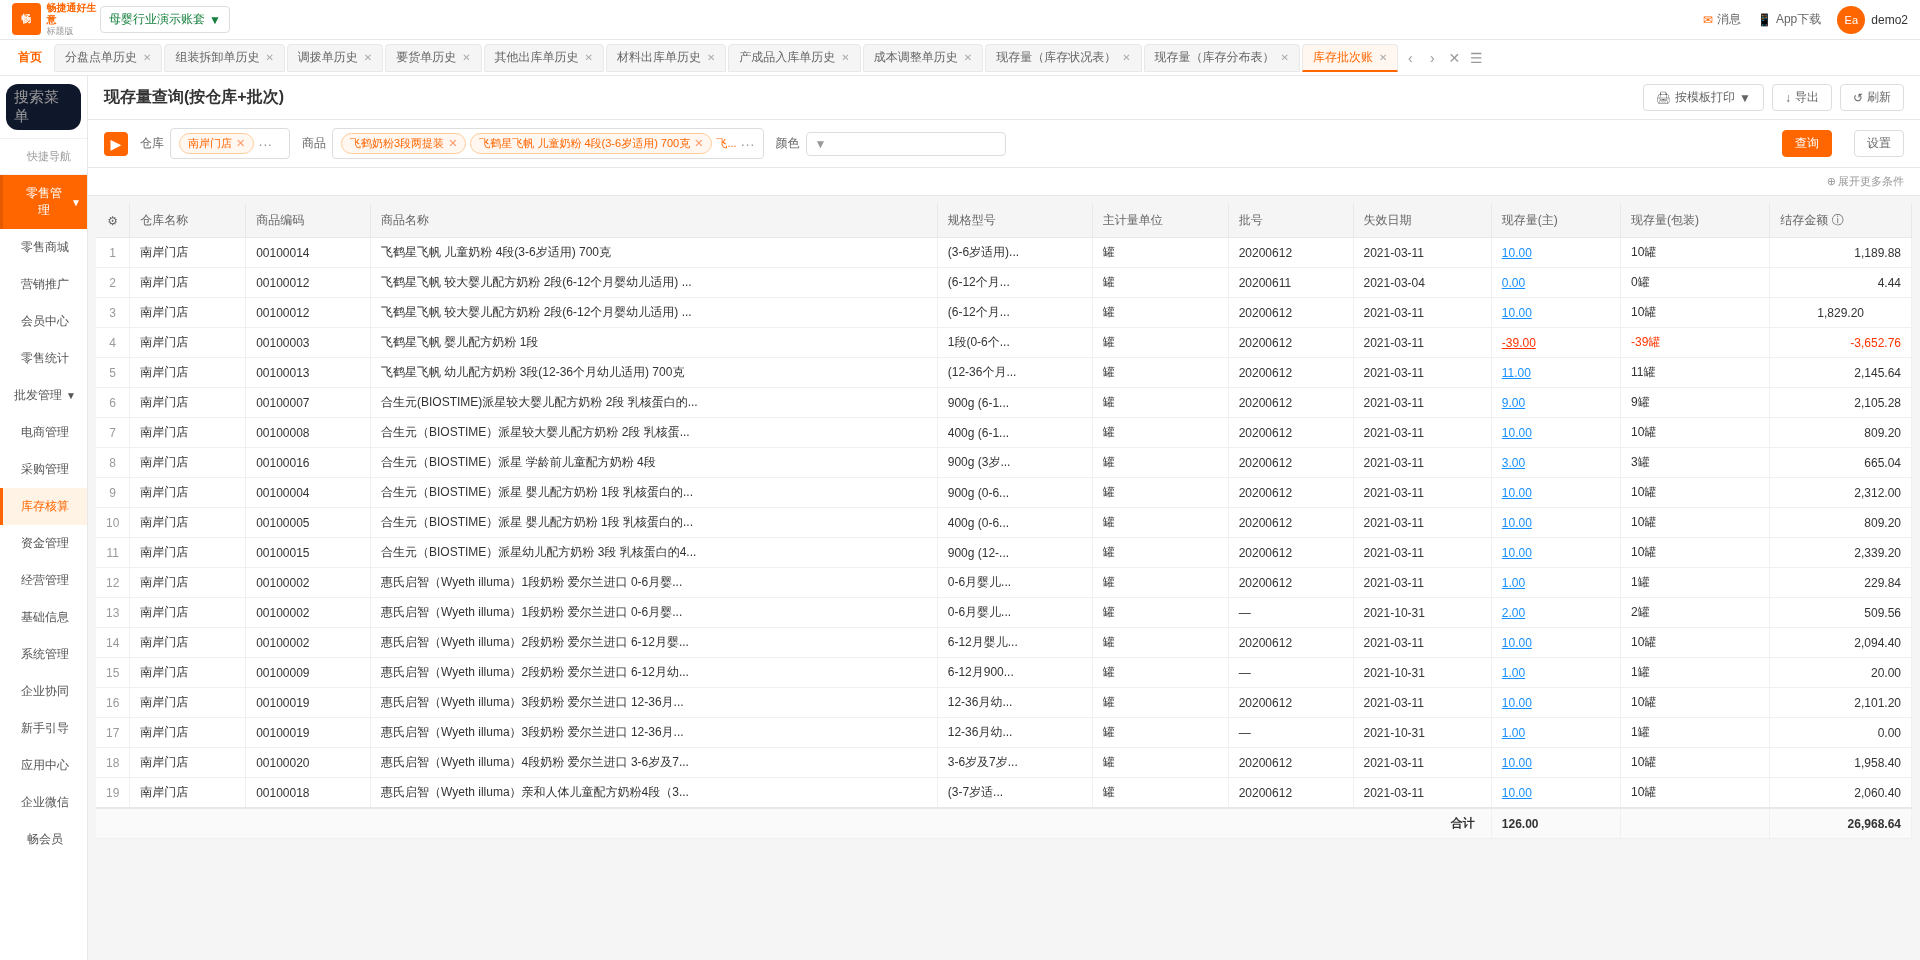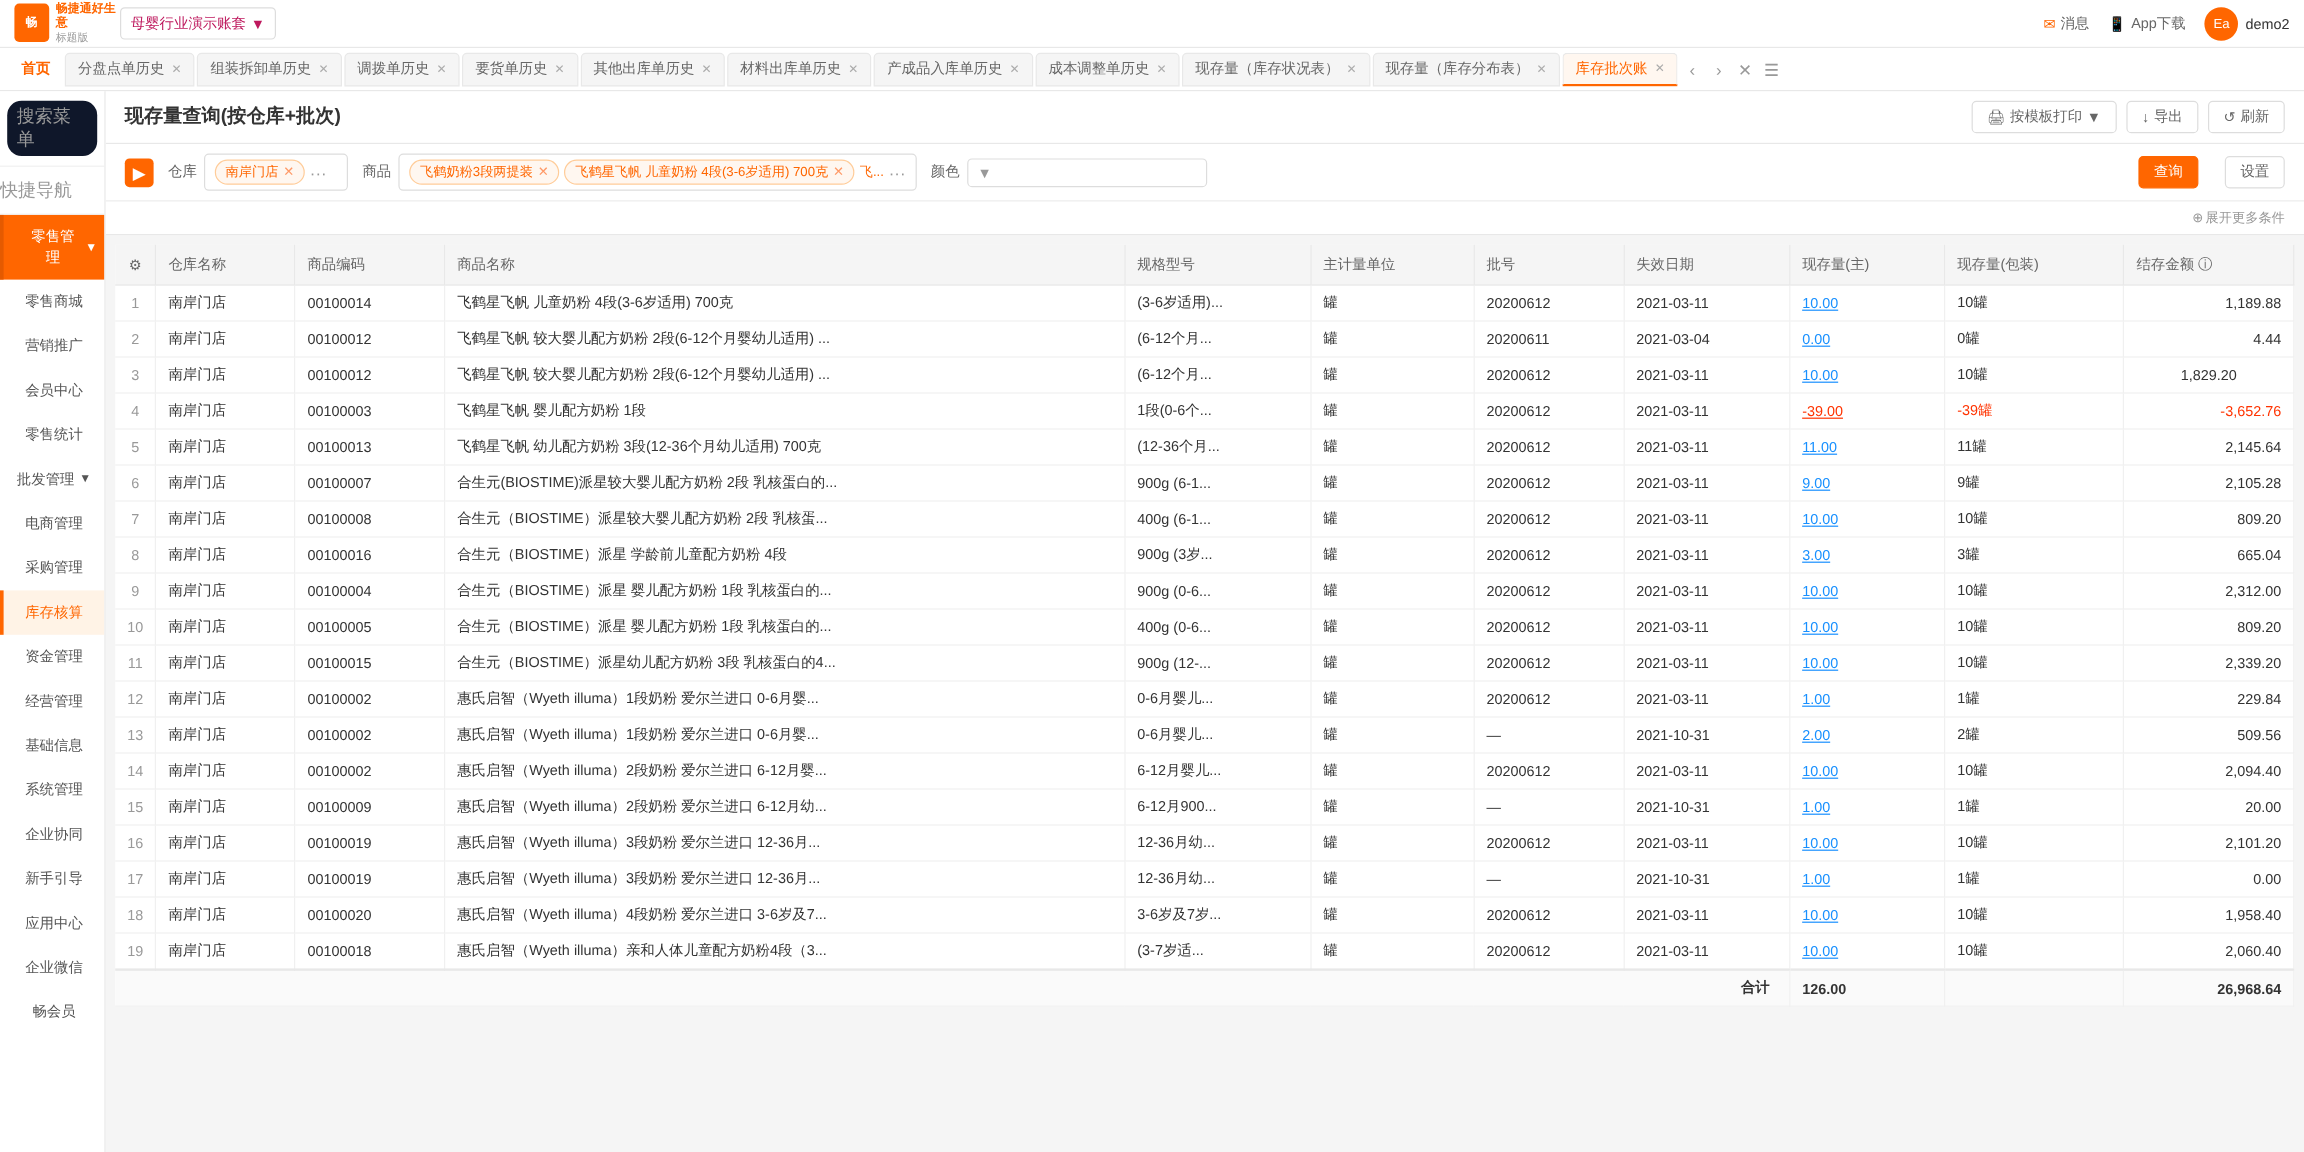--- a/index.html
+++ b/index.html
@@ -2,21 +2,21 @@
 <html><head>
   <meta charset="utf-8">
   <style>
     * { margin: 0; padding: 0; box-sizing: border-box; }
     body { font-family: 'Microsoft YaHei', Arial, sans-serif; font-size: 12px; background: #f5f5f5; color: #333; width: 1920px; height: 960px; overflow: hidden; }
 
     
     .topbar { height: 40px; background: #fff; display: flex; align-items: center; padding: 0 12px; border-bottom: 1px solid #e8e8e8; }
     .logo-area { display: flex; align-items: center; gap: 6px; width: 88px; }
     .logo-icon { width: 32px; height: 32px; background: #ff6600; border-radius: 4px; display: flex; align-items: center; justify-content: center; color: white; font-size: 10px; font-weight: bold; }
-    .dropdown-selector { display: flex; align-items: center; gap: 4px; padding: 4px 8px; border: 1px solid #ddd; border-radius: 4px; cursor: pointer; font-size: 12px; color: #be185d; }
+    .dropdown-selector { display: flex; align-items: center; gap: 4px; padding: 4px 8px; border: 1px solid #ddd; border-radius: 4px; cursor: pointer; font-size: 12px; color: #15803d; }
     .topbar-right { margin-left: auto; display: flex; align-items: center; gap: 16px; }
     .topbar-btn { display: flex; align-items: center; gap: 4px; color: #666; font-size: 12px; cursor: pointer; }
     .avatar { width: 28px; height: 28px; border-radius: 50%; background: #ff6600; color: white; display: flex; align-items: center; justify-content: center; font-size: 11px; }
     .user-name { font-size: 12px; color: #333; }
 
     
     .tabbar { height: 36px; background: #fff; display: flex; align-items: center; padding: 0 8px; border-bottom: 1px solid #e8e8e8; overflow: hidden; gap: 2px; }
     .tab-item { height: 28px; padding: 0 10px; display: flex; align-items: center; gap: 4px; border-radius: 4px 4px 0 0; font-size: 12px; cursor: pointer; white-space: nowrap; border: 1px solid #e8e8e8; background: #f5f5f5; color: #666; }
     .tab-item.active { background: #fff7f0; border-bottom: 2px solid #ff6600; color: #ff6600; }
     .tab-item.home { background: transparent; border: none; color: #ff6600; font-weight: bold; }
@@ -24,21 +24,21 @@
     .tab-nav-btn { width: 20px; height: 28px; display: flex; align-items: center; justify-content: center; cursor: pointer; color: #999; font-size: 14px; }
 
     
     .main-layout { display: flex; height: calc(960px - 40px - 36px); }
 
     
     .sidebar { width: 88px; background: #fff; border-right: 1px solid #e8e8e8; display: flex; flex-direction: column; }
     .sidebar-search { padding: 8px 6px; border-bottom: 1px solid #f0f0f0; }
     .sidebar-search-box { background: #0f172a; border-radius: 12px; padding: 4px 8px; font-size: 15px; color: #999; text-align: left; cursor: pointer; }
     .sidebar-nav { padding: 6px 0; border-bottom: 1px solid #f0f0f0; }
-    .sidebar-nav-label { text-align: left; font-size: 15px; color: #999; padding: 4px 0; cursor: pointer; }
+    .sidebar-nav-label { text-align: right; font-size: 11px; color: #999; padding: 4px 16px; cursor: pointer; }
     .sidebar-menu { flex: 1; overflow-y: auto; }
     .sidebar-menu-item { padding: 10px 6px; text-align: center; font-size: 12px; color: #555; cursor: pointer; border-left: 3px solid transparent; }
     .sidebar-menu-item.active { background: #ff6600; color: white; border-left: 3px solid #e55a00; }
 
     
     .content { flex: 1; display: flex; flex-direction: column; overflow: hidden; }
 
     
     .page-header { background: #fff; padding: 8px 16px; display: flex; align-items: center; justify-content: space-between; border-bottom: 1px solid #e8e8e8; }
     .page-title { font-size: 16px; font-weight: bold; color: #333; }

